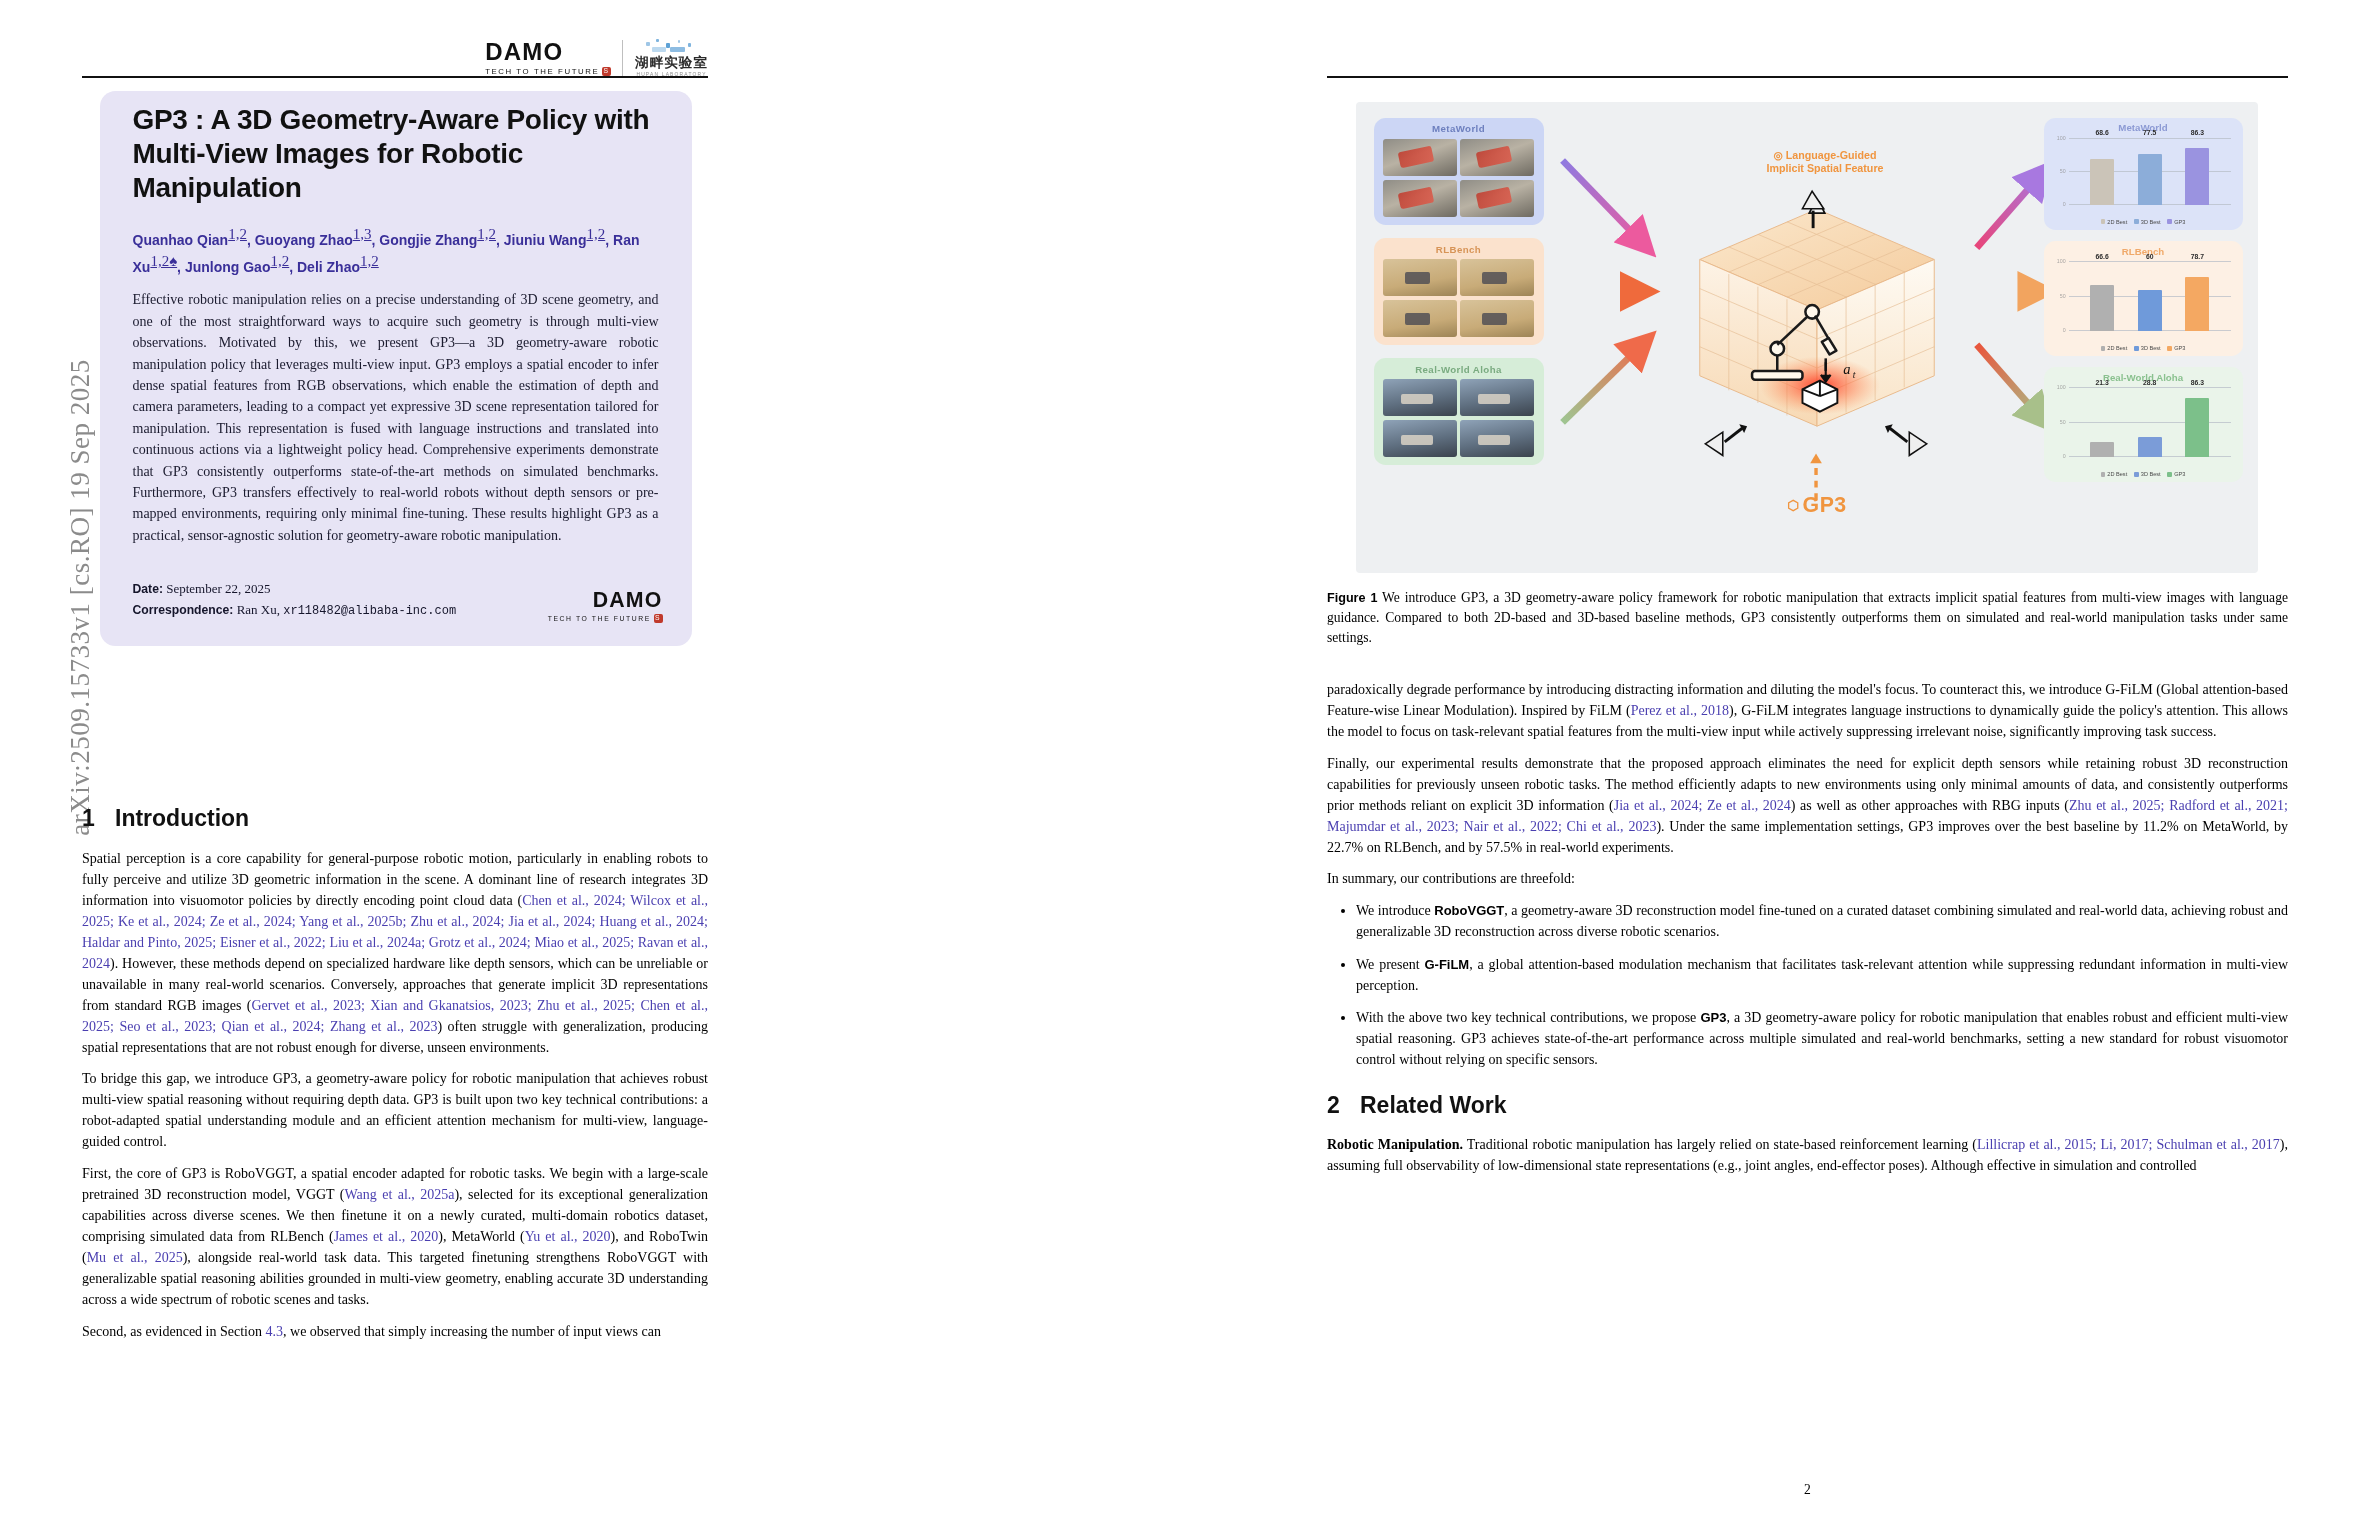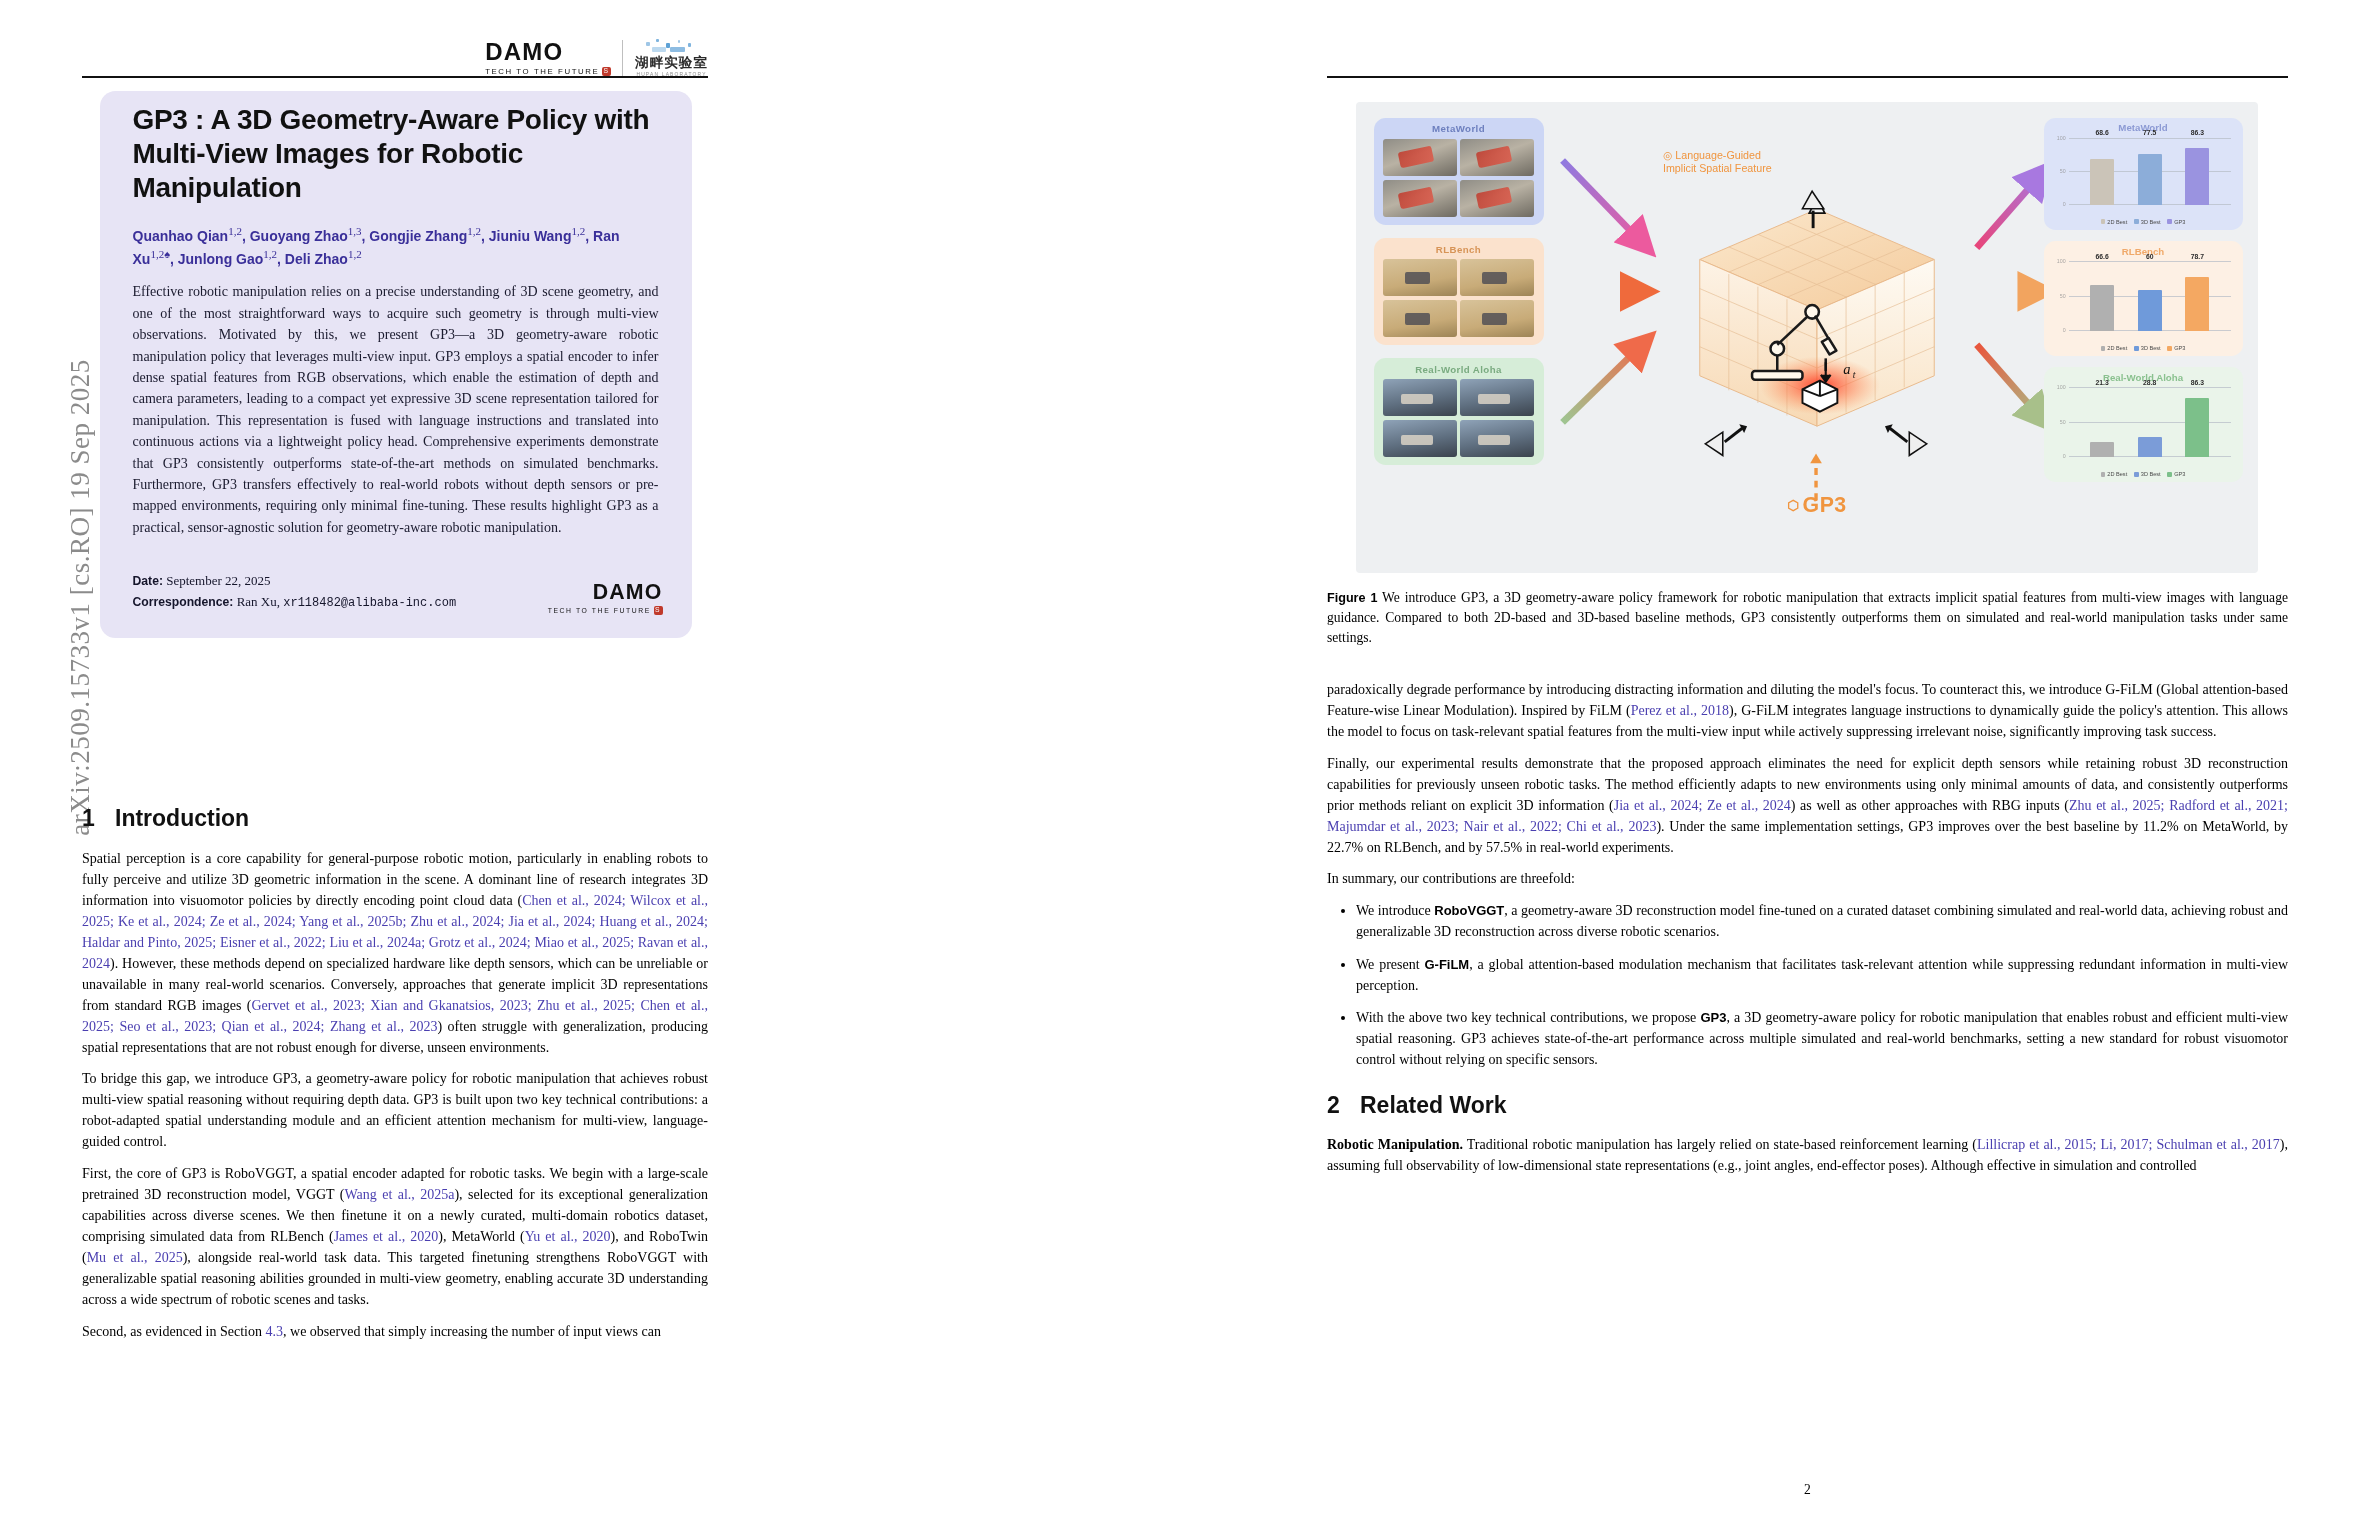--- a/index.html
+++ b/index.html
@@ -87,21 +87,21 @@
     margin:0 0 17.5px 0;
   }
   .authors{
     font-family:"Liberation Sans", sans-serif;
     font-weight:bold;
     font-size:14px;
     line-height:1.48;
     color:#3a2f99;
     margin-bottom:11.6px;
   }
-  .authors sup{ font-family:"Liberation Serif", serif; font-weight:normal; font-size:11px; }
+  .authors sup{ font-family:"Liberation Serif", serif; font-weight:normal; font-size:15px;text-decoration:underline; }
   .affil{
     font-family:"Liberation Serif", serif;
     font-size:13.6px; line-height:1.45; color:#3a2f99;
     margin-bottom:15.5px;
   }
   .affil sup{ font-size:9.2px; }
   .abs-body{
     font-family:"Liberation Serif", serif;
     font-size:14px;
     line-height:1.53;
@@ -205,22 +205,22 @@
   }
   .thumb.real:after{
     content:""; position:absolute; left:24%; top:40%; width:44%; height:26%;
     background:#d9d2c6; border-radius:1.9px; opacity:.85;
   }
 
   
   .center-wrap{ position:absolute; left:291px; top:29px; width:340px; height:408px; }
   .cube{ position:absolute; left:45px; top:70px; width:250px; height:243px; }
   .lbl-lang{
-    position:absolute; left:16px; top:17.5px; width:100%; 
-    font-family:"Liberation Sans", sans-serif; font-weight:normal;
+    position:absolute; left:8px; top:17.5px; width:100%; text-align:center;
+    font-family:"Liberation Sans", sans-serif; font-weight:bold;
     font-size:10.7px; line-height:1.25; color:#f0953f;
   }
   .lbl-gp3{
     position:absolute; left:0; bottom:21.3px; width:100%; text-align:center;
     font-family:"Liberation Sans", sans-serif; font-weight:bold;
     font-size:21.3px; color:#f0953f; letter-spacing:0.5px;
   }
   .lbl-gp3 .g-ico{ font-size:13.6px; vertical-align:1.9px; margin-right:2.9px;}
 
   

